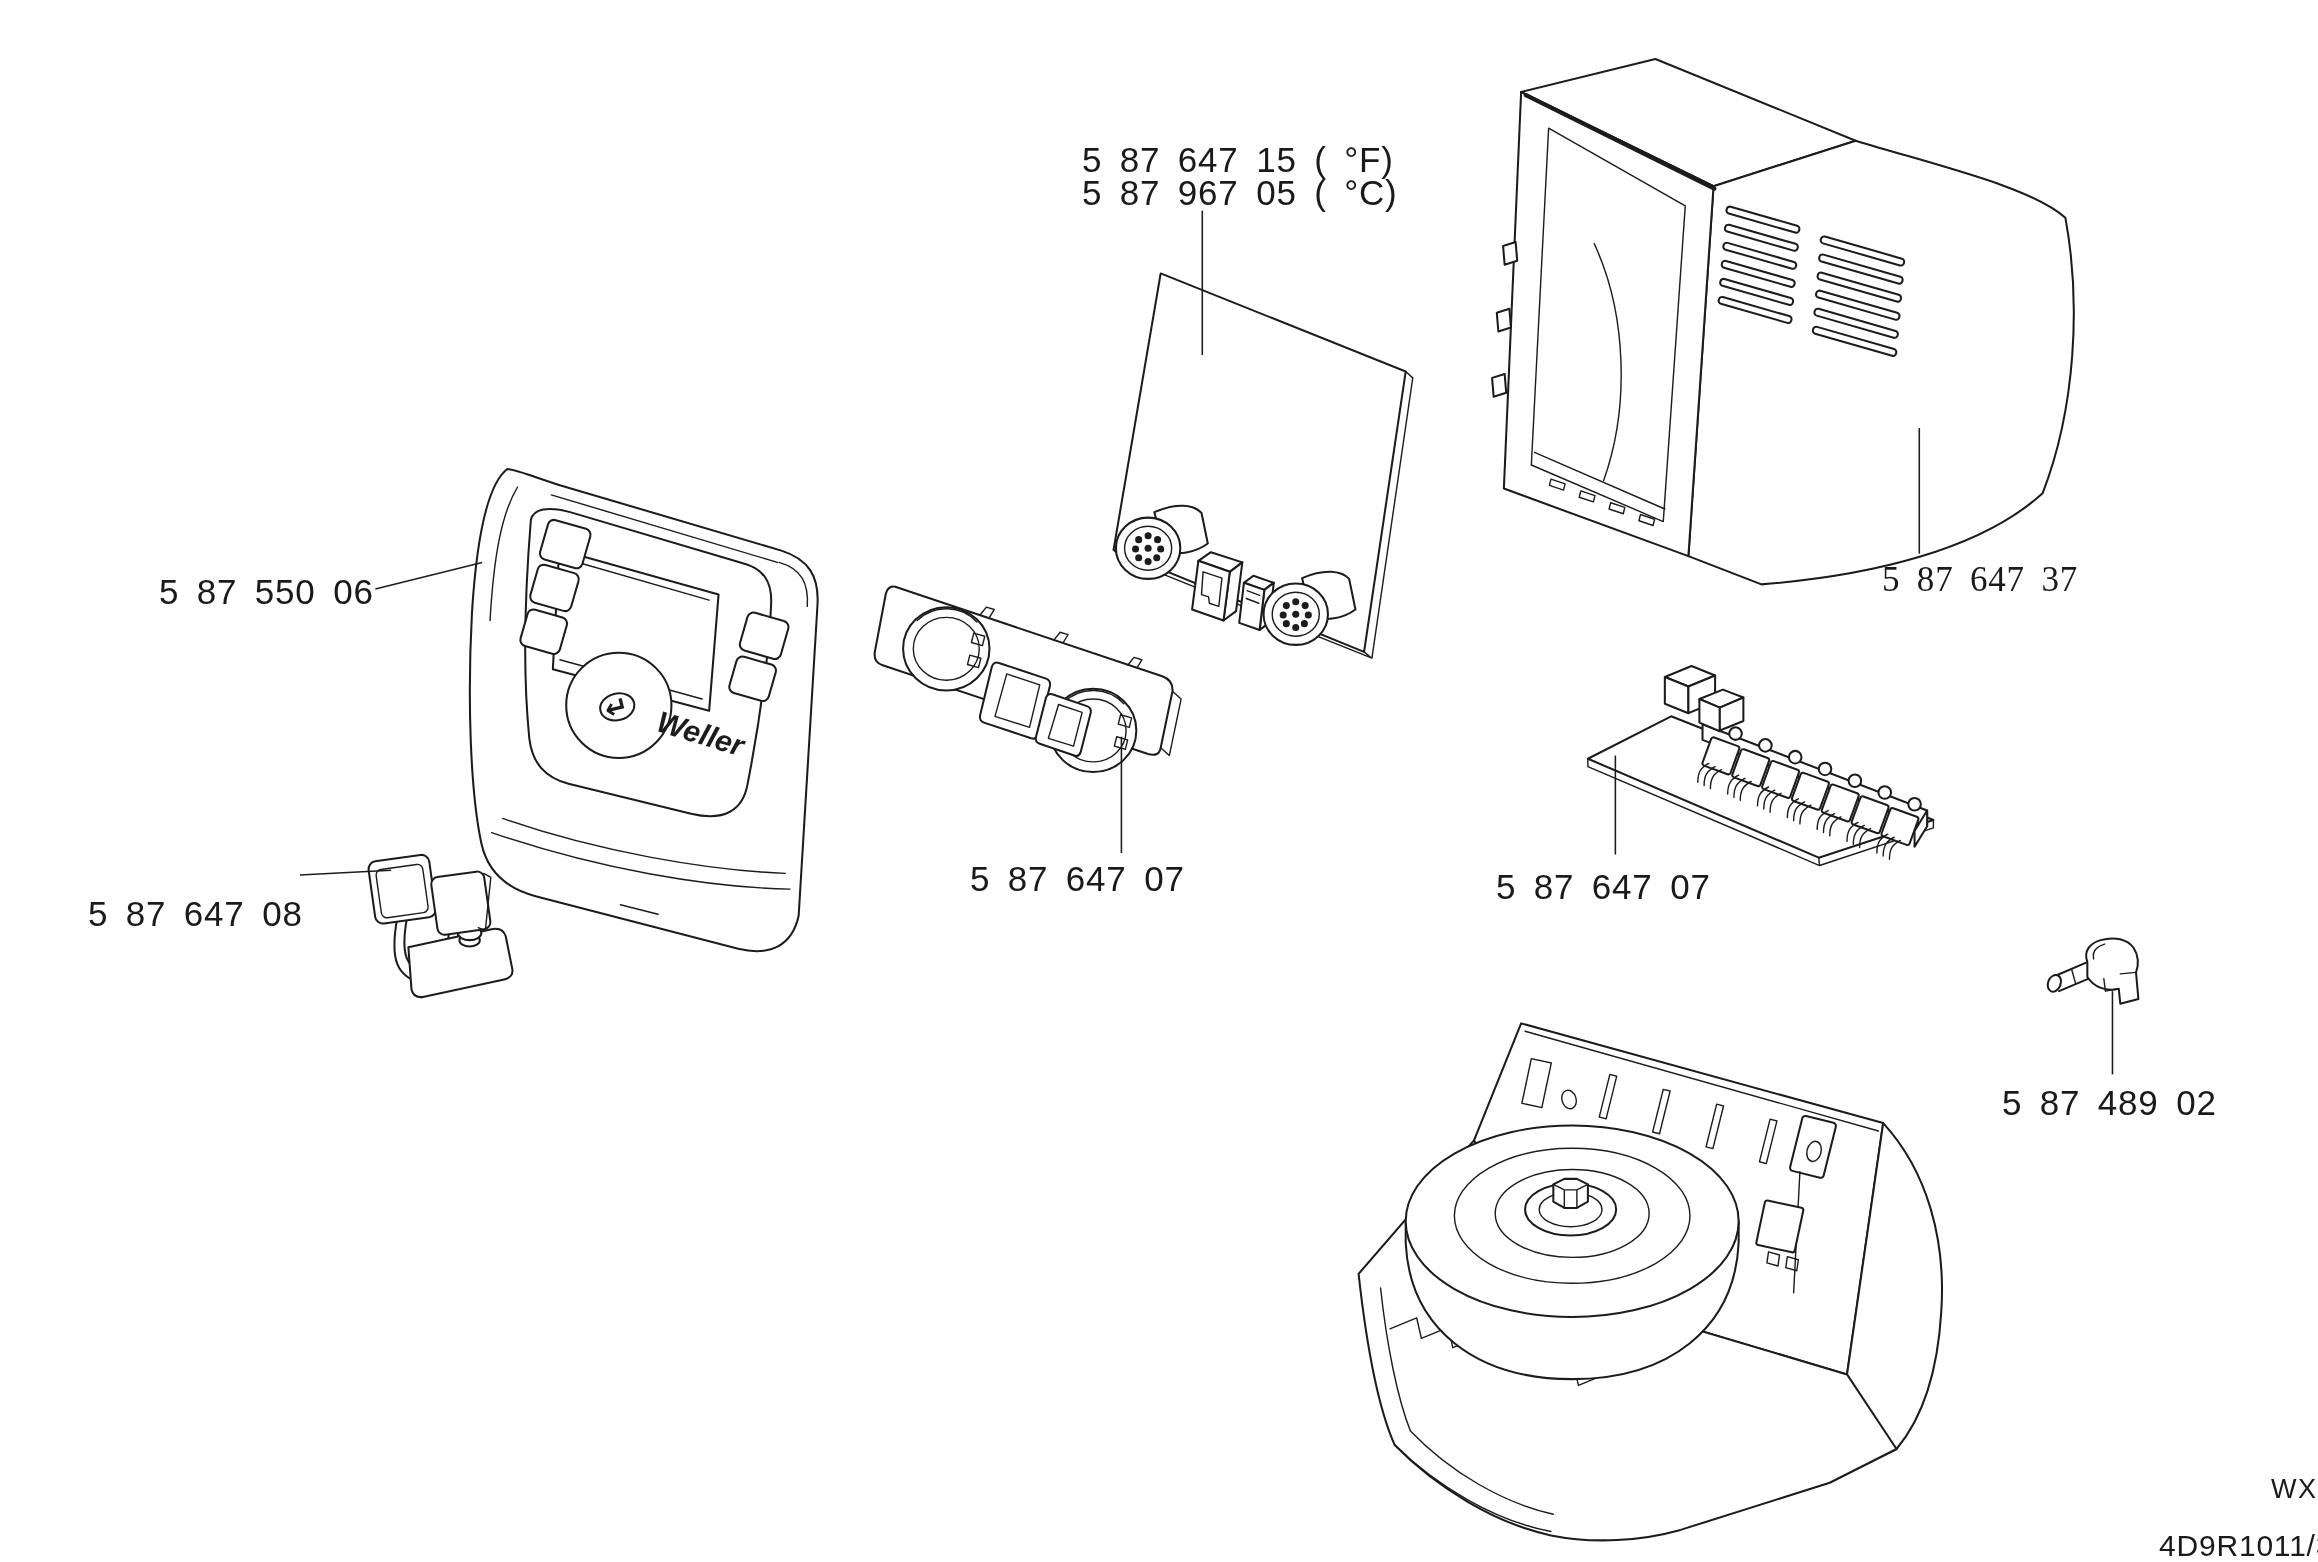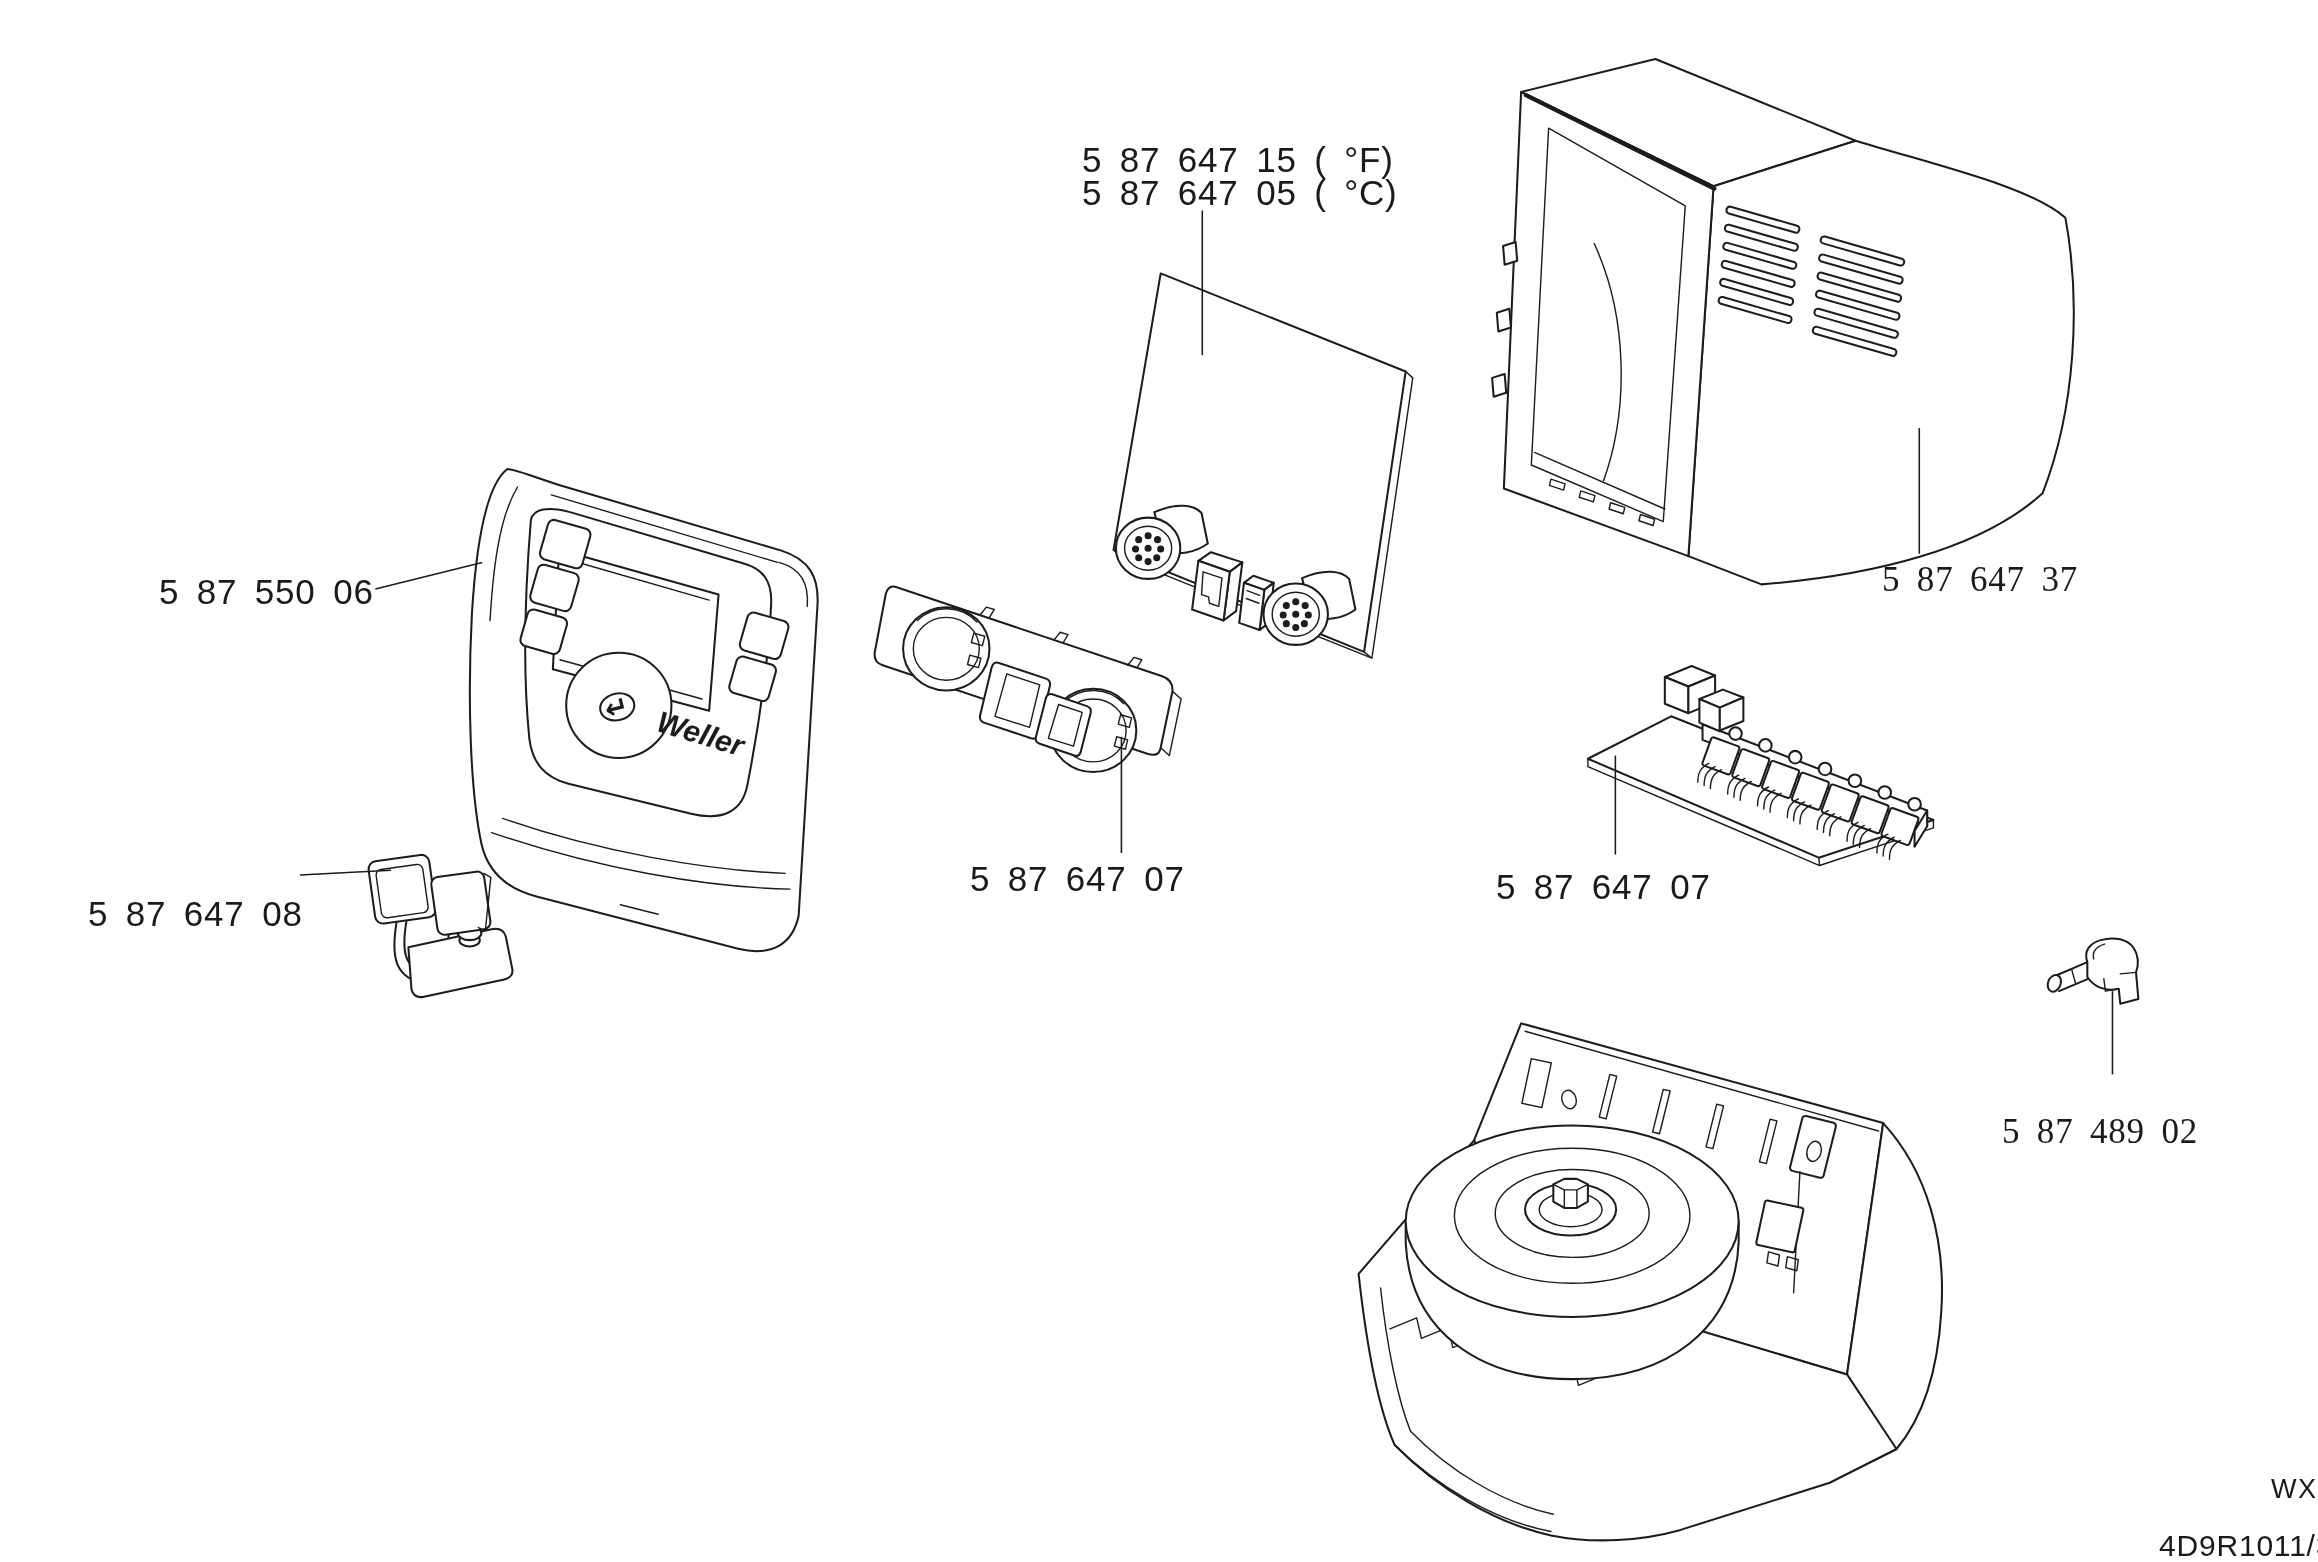--- a/index.html
+++ b/index.html
@@ -347,25 +347,25 @@
     <path class="leader" d="M478,750 L614,716"></path>
     <path class="leader" d="M382,1114 L498,1108"></path>
     <path class="leader" d="M1428,938 L1428,1086"></path>
     <path class="leader" d="M2057,962 L2057,1088"></path>
     <path class="leader" d="M2444,545 L2444,705"></path>
     <path class="leader" d="M2690,1262 L2690,1368"></path>
   </g>
 </svg>
 
 <div class="lbl" style="left:1082px;top:142px;">5 87 647 15 ( °F)</div>
-<div class="lbl" style="left:1082px;top:175px;">5 87 647 05 ( °C)</div>
+<div class="lbl" style="left:1082px;top:175px;">5 87 967 05 ( °C)</div>
 <div class="lbl" style="left:159px;top:574px;">5 87 550 06</div>
 <div class="lbl" style="left:88px;top:864px;margin-top:32px;">5 87 647 08</div>
 <div class="lbl" style="left:970px;top:861px;">5 87 647 07</div>
 <div class="lbl" style="left:1496px;top:869px;">5 87 647 07</div>
 <div class="lbl" style="left:1882px;top:562px;font-family:Liberation Serif, serif;">5 87 647 37</div>
-<div class="lbl" style="left:2002px;top:1114px;font-family:Liberation Serif, serif;">5 87 489 02</div>
+<div class="lbl" style="left:2002px;top:1085px;">5 87 489 02</div>
 
 <div class="lbl small" style="left:2231px;top:1476px;margin-left:40px;">WX 2</div>
 <div class="lbl doc" style="left:2159px;top:1531px;">4D9R1011/3</div>
 
 </div>
 
 
 </body></html>

